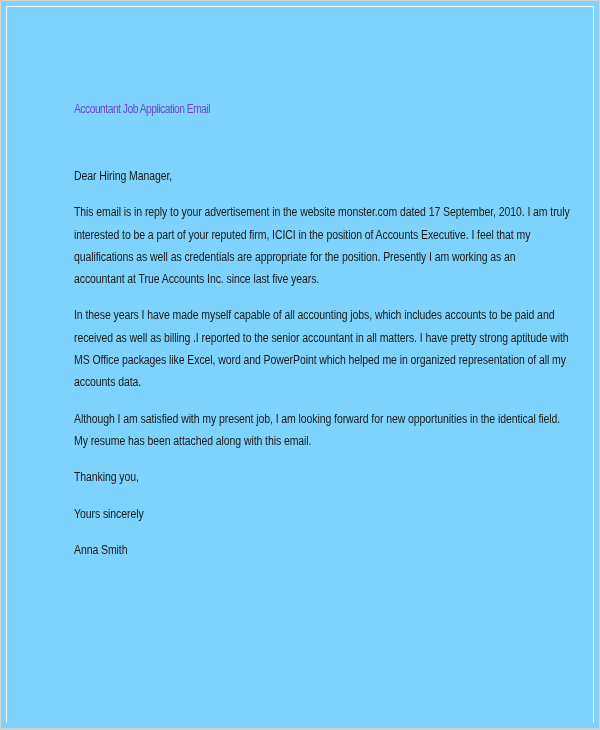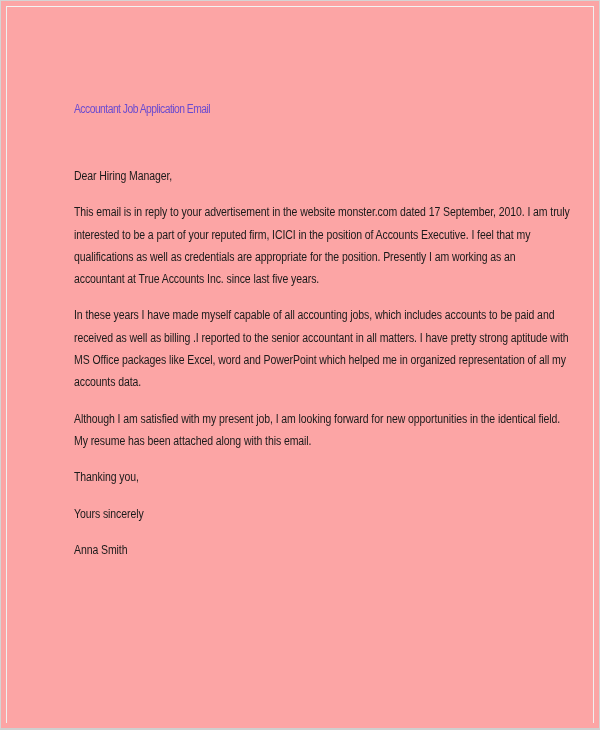--- a/index.html
+++ b/index.html
@@ -14,21 +14,21 @@
     overflow: hidden;
   }
   .page {
     position: absolute;
     left: 0;
     top: 0;
     width: 598px;
     height: 727px;
     border: 1px solid #d4d4d4;
     border-bottom: 2px solid #cfcfcf;
-    background: #fca5a5;
+    background: #7dd3fc;
     text-decoration: underline;
   }
   .inner-edge-left {
     position: absolute;
     left: 5px; top: 5px; bottom: 5px;
     width: 1px;
     background: #f0f0f0;
   }
   .inner-edge-right {
     position: absolute;

